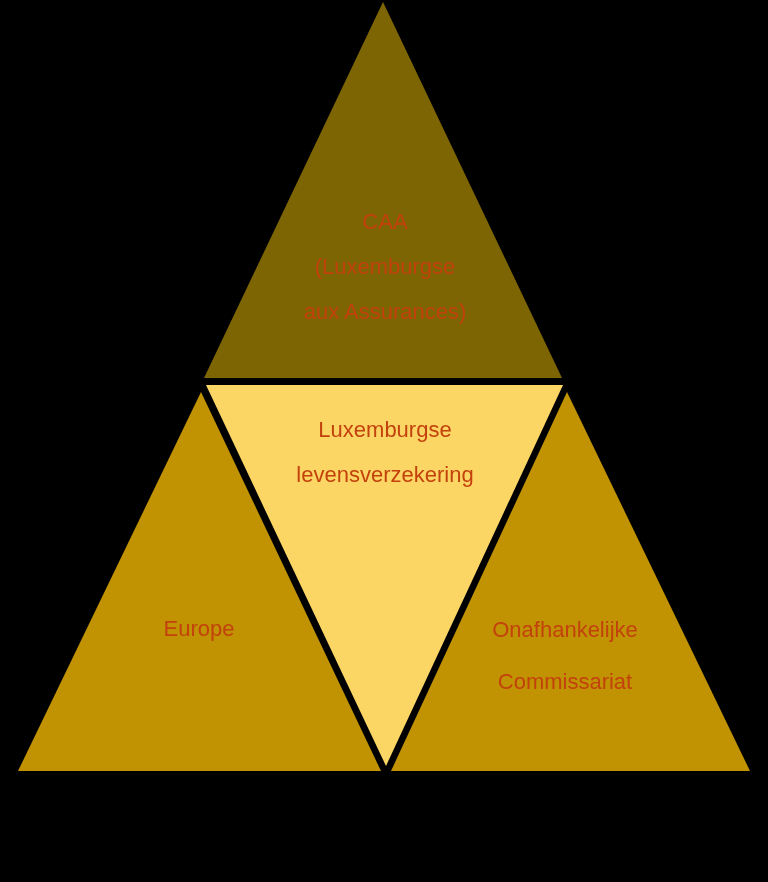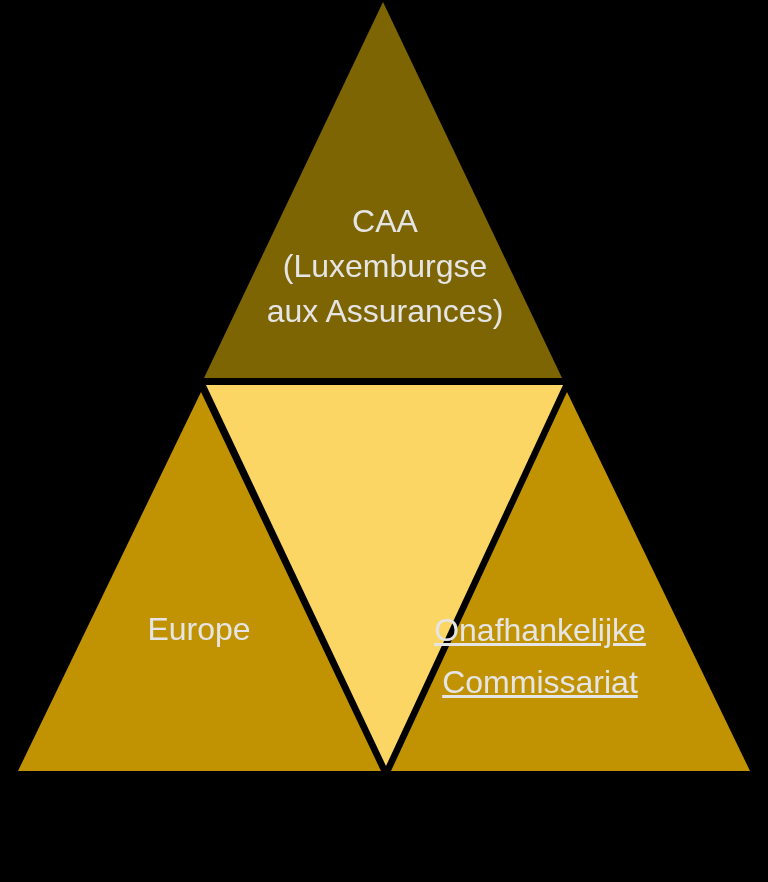--- a/index.html
+++ b/index.html
@@ -17,51 +17,55 @@
   }
   .canvas svg {
     position: absolute;
     left: 0;
     top: 0;
   }
   .tri-label {
     position: absolute;
     transform: translateX(-50%);
     text-align: center;
-    color: #e5e5e5;
-    font-size: 32px;
+    color: #c2410c;
+    font-size: 22px;
     font-weight: 400;
     white-space: nowrap;
   }
   .tri-label span {
     display: block;
   }
   .label-top    { left: 385px; top: 199px; line-height: 45px; }
   .label-middle { left: 385px; top: 407px; line-height: 45px; }
   .label-left   { left: 199px; top: 598px; line-height: 62px; }
-  .label-right  { left: 540px; top: 604px; line-height: 52px; text-decoration: underline; }
+  .label-right  { left: 565px; top: 604px; line-height: 52px; }
 </style>
 </head>
 <body>
 
 <div class="canvas">
 
   <svg width="768" height="882" viewBox="0 0 768 882">
     <polygon points="383,2 204,378 562,378" fill="#7E6504"></polygon>
     <polygon points="206,385 563,385 386,766" fill="#FCD665"></polygon>
     <polygon points="201,392 18,771 381,771" fill="#C19302"></polygon>
     <polygon points="567,392 391,771 750,771" fill="#C19302"></polygon>
   </svg>
 
   <div class="tri-label label-top">
     <span>CAA</span>
     <span>(Luxemburgse</span>
     <span>aux Assurances)</span>
   </div>
 
+  <div class="tri-label label-middle">
+    <span>Luxemburgse</span>
+    <span>levensverzekering</span>
+  </div>
 
   <div class="tri-label label-left">
     <span>Europe</span>
   </div>
 
   <div class="tri-label label-right">
     <span>Onafhankelijke</span>
     <span>Commissariat</span>
   </div>
 

